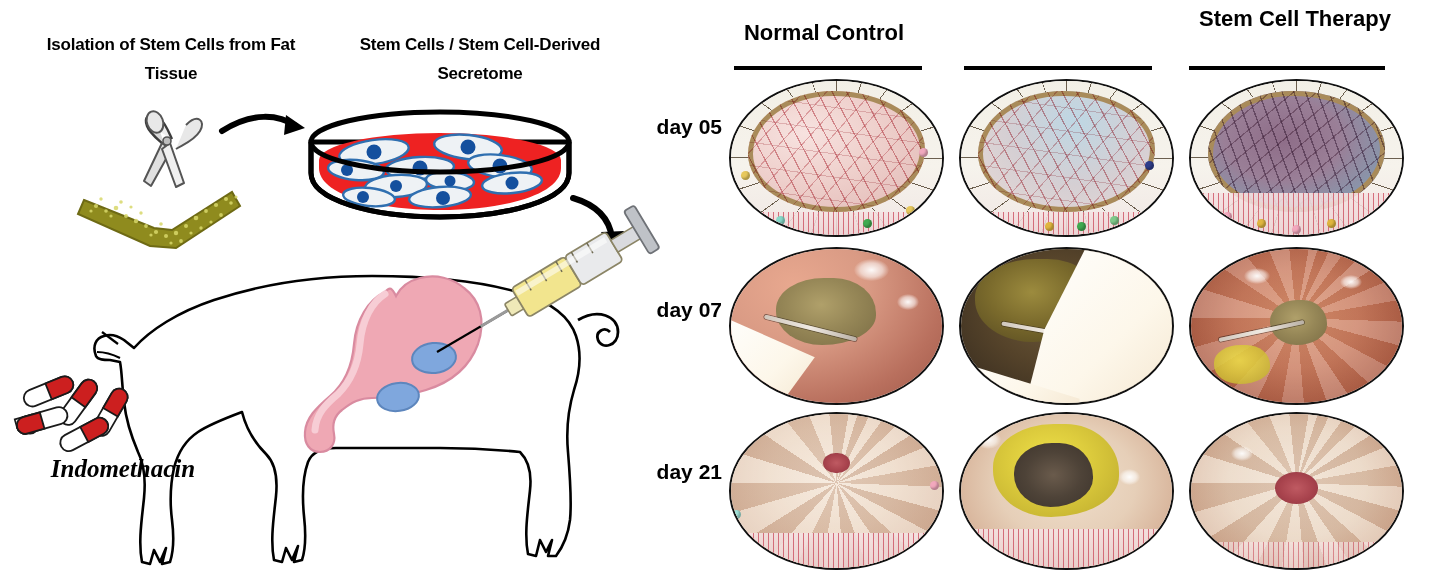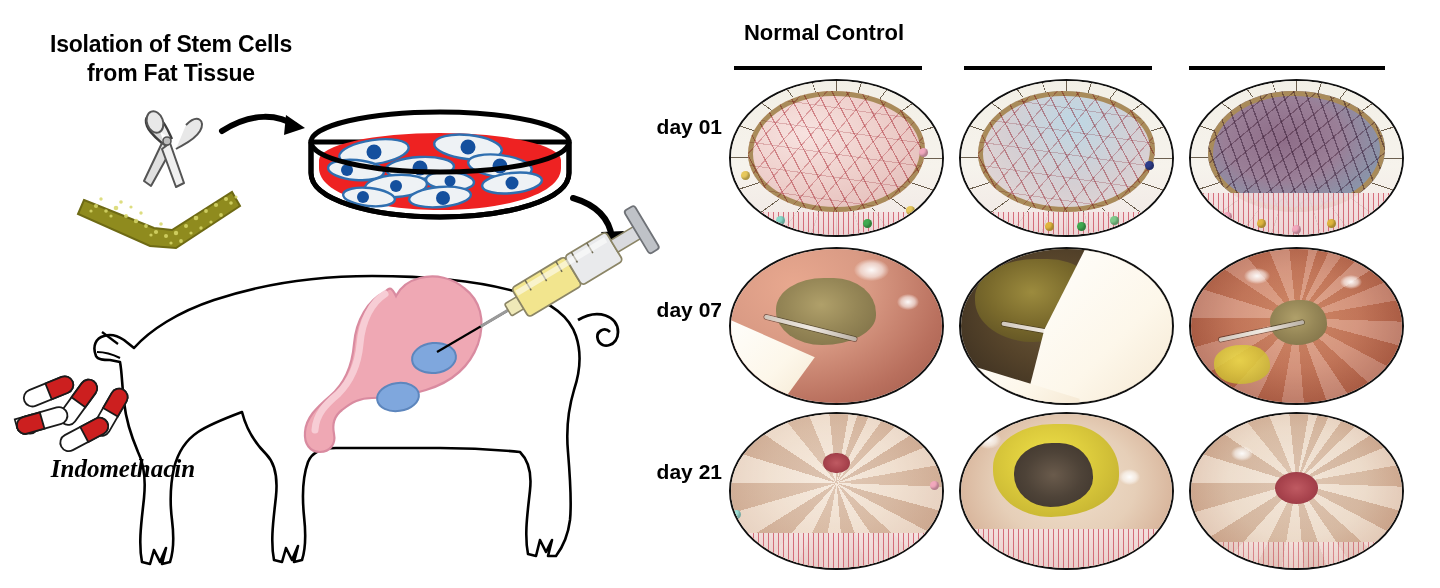--- a/index.html
+++ b/index.html
@@ -22,21 +22,21 @@
   
   #left-panel {
     position: absolute;
     left: 0; top: 0;
     width: 720px; height: 588px;
   }
   .panel-title {
     position: absolute;
     font-family: "Liberation Sans", sans-serif;
     font-weight: bold;
-    font-size: 23px;
+    font-size: 17px;
     line-height: 29px;
     color: #000000;
     text-align: center;
     letter-spacing: -0.2px;
   }
   #title-isolation { left: 46px; top: 30px; width: 250px; }
   #title-secretome { left: 330px; top: 30px; width: 300px; }
 
   .drug-label {
     position: absolute;
@@ -273,20 +273,21 @@
 </style>
 </head>
 <body>
 
 <div id="figure">
 
   <div id="left-panel">
 
     <div class="panel-title" id="title-isolation">Isolation of Stem Cells from Fat Tissue</div>
 
+    <div class="panel-title" id="title-secretome">Stem Cells / Stem Cell-Derived Secretome</div>
 
     <svg style="position:absolute;left:0;top:0;" width="720" height="588" viewBox="0 0 720 588">
 
       <g fill="none" stroke="#3c3c3c" stroke-width="2.4" stroke-linejoin="round">
         <path d="M156 120 c-8 -8 -12 -2 -9 6 c3 8 12 14 18 20" fill="#d8d8d8"></path>
         <path d="M150 126 c-6 -10 2 -16 9 -9 c7 7 10 16 13 22" fill="#ededed"></path>
         <ellipse cx="155" cy="122" rx="8" ry="11" fill="#e8e8e8" stroke="#555" stroke-width="2" transform="rotate(-20 155 122)"></ellipse>
         <path d="M186 125 c12 -12 20 -4 14 6 c-6 10 -18 14 -24 18" fill="#e8e8e8" stroke="#555" stroke-width="2"></path>
         <path d="M162 143 l-18 38 l7 5 l20 -36 z" fill="#e0e0e0" stroke="#555" stroke-width="2"></path>
         <path d="M170 143 l14 40 l-8 4 l-14 -38 z" fill="#f0f0f0" stroke="#555" stroke-width="2"></path>
@@ -497,26 +498,27 @@
         </g>
       </g>
     </svg>
 
     <div class="drug-label">Indomethacin</div>
   </div>
 
   <div id="right-panel">
 
     <div class="col-header" id="hdr-0">Normal Control</div>
+    <div class="col-header" id="hdr-2">Stem Cell Therapy</div>
 
     <div class="col-rule" id="rule-0"></div>
     <div class="col-rule" id="rule-1"></div>
     <div class="col-rule" id="rule-2"></div>
 
-    <div class="row-label" id="rowlbl-0">day 01</div>
+    <div class="row-label" id="rowlbl-0">day 05</div>
     <div class="row-label" id="rowlbl-1">day 07</div>
     <div class="row-label" id="rowlbl-2">day 21</div>
 
     <div class="photo-cell" style="left:25px; top:79px;">
       <div class="photo-oval">
         <div class="photo-inner spec-base">
           <div class="spokes"></div>
           <div class="spec-blob blob-pink">
             <div class="vessels"></div>
           </div>

